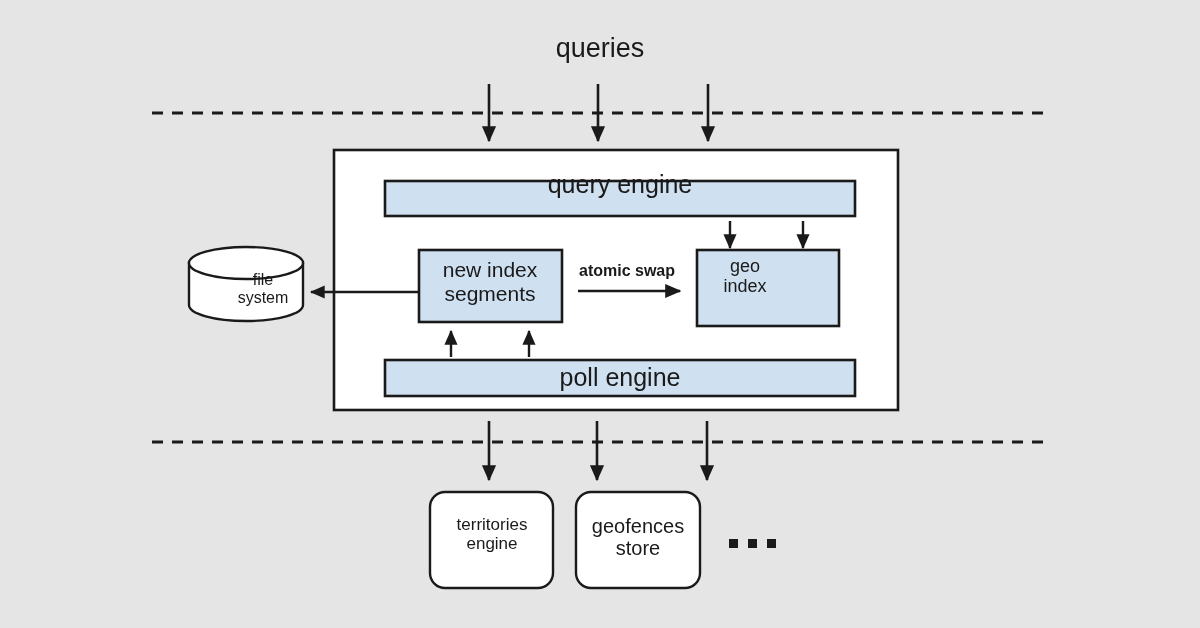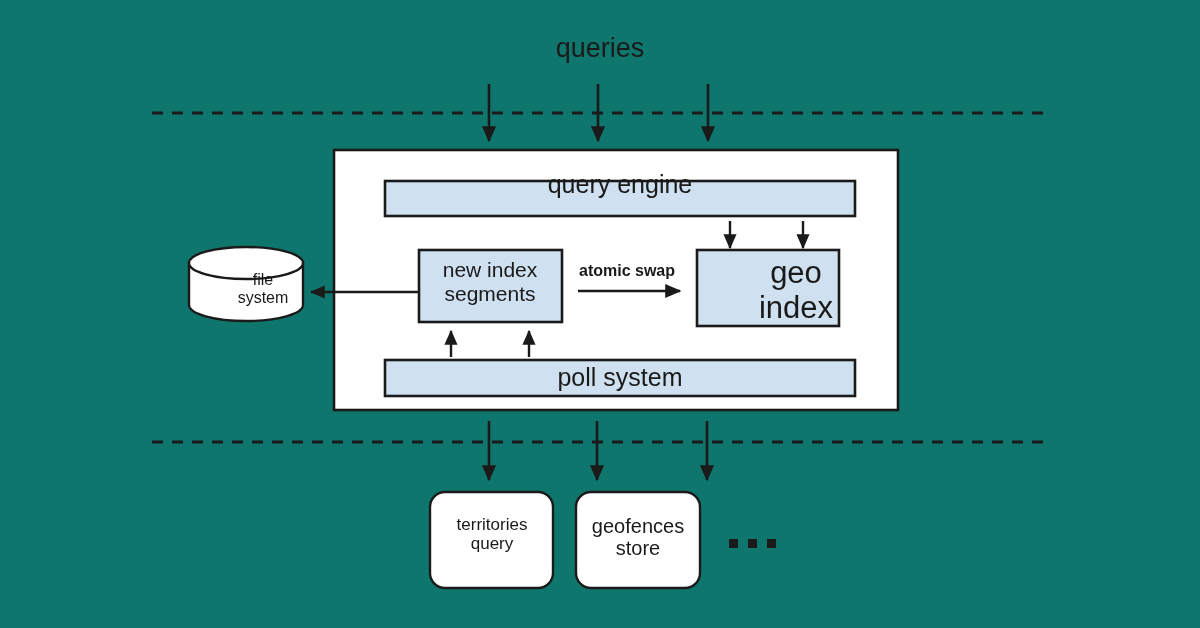--- a/index.html
+++ b/index.html
@@ -8,21 +8,21 @@
     padding: 0;
     background: #ffffff;
   }
   body {
     font-family: "Liberation Sans", sans-serif;
   }
   #canvas {
     position: relative;
     width: 1200px;
     height: 628px;
-    background: #0f766e;
+    background: #e5e5e5;
     overflow: hidden;
   }
   #canvas svg.layer {
     position: absolute;
     left: 0;
     top: 0;
     width: 1200px;
     height: 628px;
   }
 
@@ -46,22 +46,22 @@
   }
   .lbl-poll-engine {
     left: 385px; top: 363px; width: 470px;
     font-size: 25px;
   }
   .lbl-new-index {
     left: 419px; top: 258px; width: 142px;
     font-size: 21px;
   }
   .lbl-geo-index {
-    left: 725px; top: 256px; width: 142px;
-    font-size: 31px;
+    left: 674px; top: 256px; width: 142px;
+    font-size: 18px;
   }
   .lbl-atomic-swap {
     left: 571px; top: 262px; width: 112px;
     font-size: 16px;
     font-weight: bold;
   }
   .lbl-file-system {
     left: 192px; top: 271px; width: 108px;
     font-size: 16px;
     margin-left: 17px;
@@ -146,26 +146,26 @@
   <div class="lbl lbl-queries">queries</div>
 
   <div class="lbl lbl-query-engine">query engine</div>
 
   <div class="lbl lbl-new-index">new index
 segments</div>
 
   <div class="lbl lbl-geo-index">geo
 index</div>
 
-  <div class="lbl lbl-poll-engine">poll system</div>
+  <div class="lbl lbl-poll-engine">poll engine</div>
 
   <div class="lbl lbl-atomic-swap">atomic swap</div>
 
   <div class="lbl lbl-file-system">file
 system</div>
 
   <div class="lbl lbl-territories">territories
-query</div>
+engine</div>
 
   <div class="lbl lbl-geofences">geofences
 store</div>
 
 </div>
 
 </body></html>

